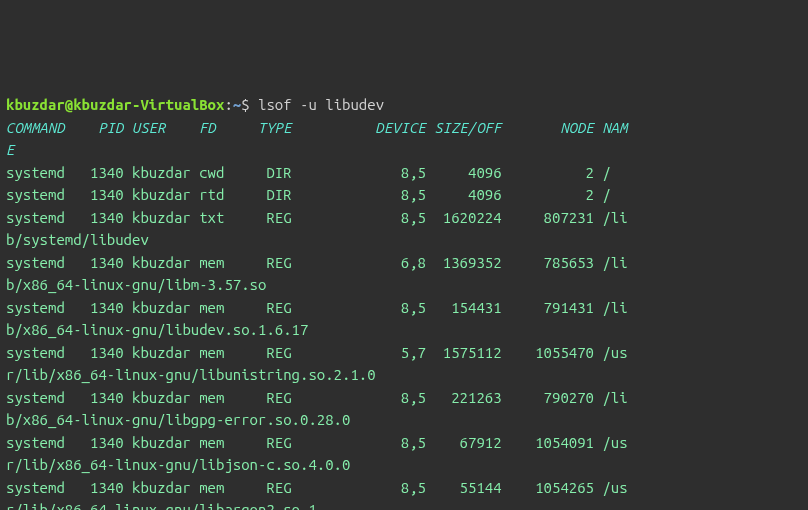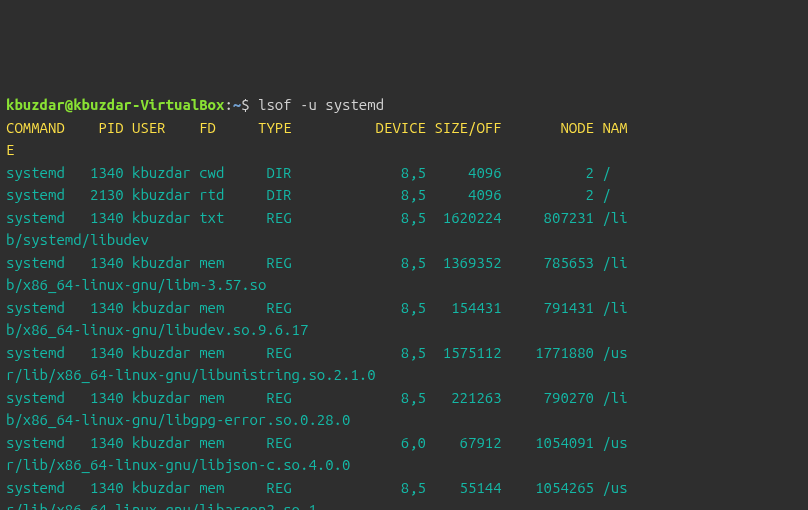--- a/index.html
+++ b/index.html
@@ -27,47 +27,48 @@
       color: #729fcf;
       font-weight: bold;
     }
     .prompt-dollar {
       color: #d3d3d3;
     }
     .cmd {
       color: #d3d3d3;
     }
     .header-row {
-      color: #fde047;
+      color: #5eead4;
+      font-style: italic;
     }
     .data-row {
-      color: #14b8a6;
+      color: #86efac;
     }
   </style>
 </head>
 <body>
 
 
 
-<div><span class="prompt-user">kbuzdar@kbuzdar-VirtualBox</span><span class="prompt-dollar">:</span><span class="prompt-path">~</span><span class="prompt-dollar">$ </span><span class="cmd">lsof -u systemd</span>
+<div><span class="prompt-user">kbuzdar@kbuzdar-VirtualBox</span><span class="prompt-dollar">:</span><span class="prompt-path">~</span><span class="prompt-dollar">$ </span><span class="cmd">lsof -u libudev</span>
 <span class="header-row" id="header-line">COMMAND    PID USER    FD     TYPE          DEVICE SIZE/OFF       NODE NAM</span>
 <span class="header-row">E</span>
 <span id="rows-container"><span class="data-row">systemd   1340 kbuzdar cwd     DIR             8,5     4096          2 /</span>
-<span class="data-row">systemd   2130 kbuzdar rtd     DIR             8,5     4096          2 /</span>
+<span class="data-row">systemd   1340 kbuzdar rtd     DIR             8,5     4096          2 /</span>
 <span class="data-row">systemd   1340 kbuzdar txt     REG             8,5  1620224     807231 /li</span>
 <span class="data-row">b/systemd/libudev</span>
-<span class="data-row">systemd   1340 kbuzdar mem     REG             8,5  1369352     785653 /li</span>
+<span class="data-row">systemd   1340 kbuzdar mem     REG             6,8  1369352     785653 /li</span>
 <span class="data-row">b/x86_64-linux-gnu/libm-3.57.so</span>
 <span class="data-row">systemd   1340 kbuzdar mem     REG             8,5   154431     791431 /li</span>
-<span class="data-row">b/x86_64-linux-gnu/libudev.so.9.6.17</span>
-<span class="data-row">systemd   1340 kbuzdar mem     REG             8,5  1575112    1771880 /us</span>
+<span class="data-row">b/x86_64-linux-gnu/libudev.so.1.6.17</span>
+<span class="data-row">systemd   1340 kbuzdar mem     REG             5,7  1575112    1055470 /us</span>
 <span class="data-row">r/lib/x86_64-linux-gnu/libunistring.so.2.1.0</span>
 <span class="data-row">systemd   1340 kbuzdar mem     REG             8,5   221263     790270 /li</span>
 <span class="data-row">b/x86_64-linux-gnu/libgpg-error.so.0.28.0</span>
-<span class="data-row">systemd   1340 kbuzdar mem     REG             6,0    67912    1054091 /us</span>
+<span class="data-row">systemd   1340 kbuzdar mem     REG             8,5    67912    1054091 /us</span>
 <span class="data-row">r/lib/x86_64-linux-gnu/libjson-c.so.4.0.0</span>
 <span class="data-row">systemd   1340 kbuzdar mem     REG             8,5    55144    1054265 /us</span>
 <span class="data-row">r/lib/x86_64-linux-gnu/libargon2.so.1</span>
 
 
 
 
 </span></div>
 
 

